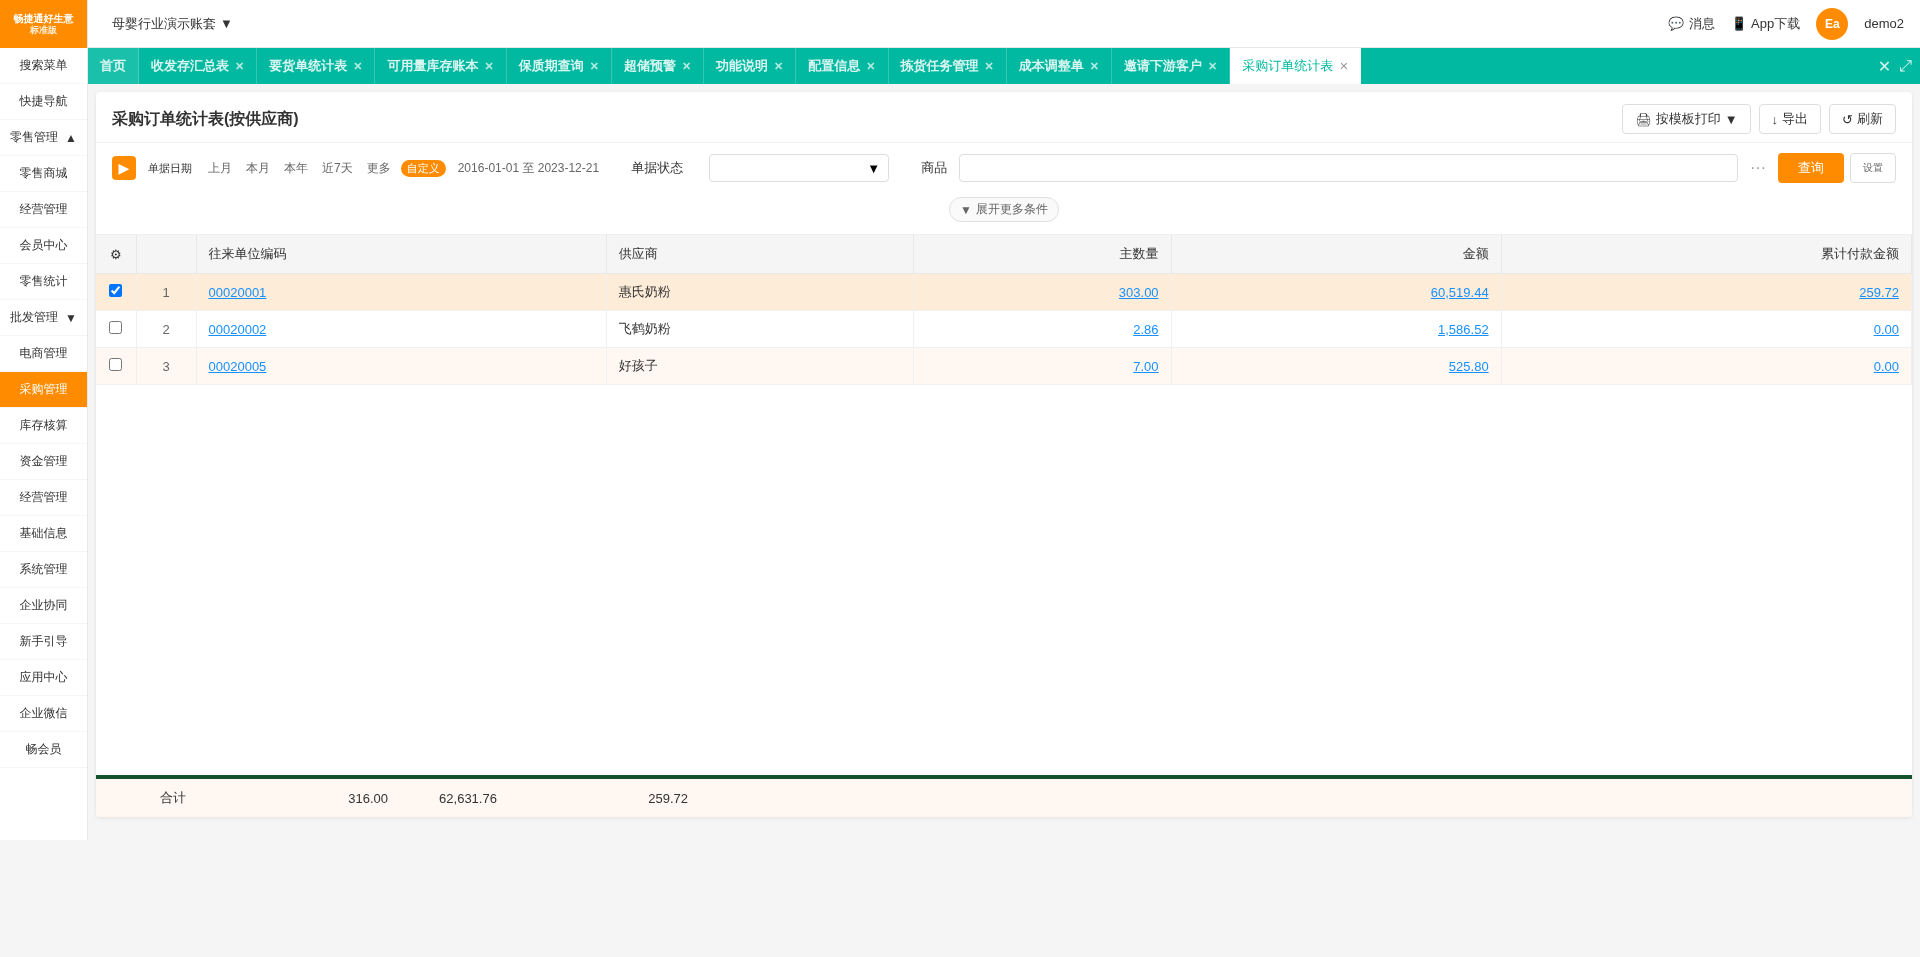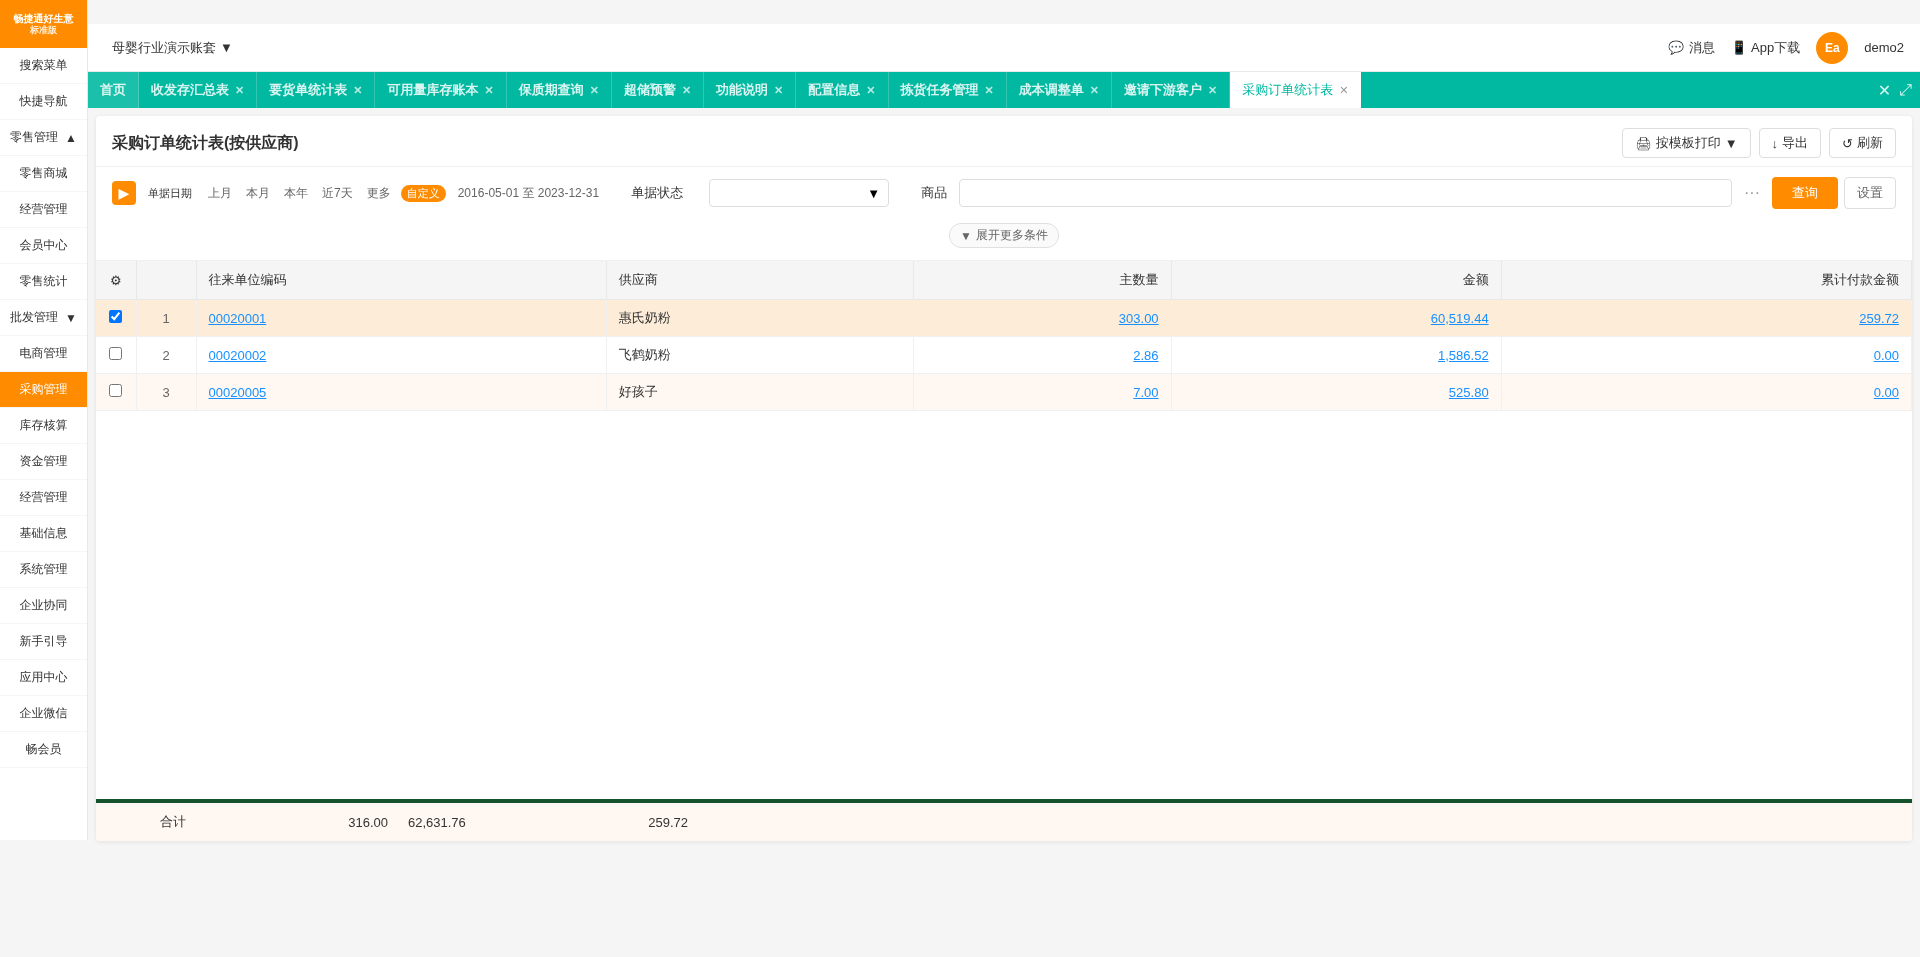--- a/index.html
+++ b/index.html
@@ -42,21 +42,20 @@
     }
     .sidebar-item.active { background: #ff8c00; color: #fff; }
 
     
     .main-wrapper {
       flex: 1;
       display: flex;
       flex-direction: column;
       height: 825px;
       overflow: hidden;
-      margin-top: 24px;
     }
 
     
     .topbar {
       height: 48px;
       background: #fff;
       display: flex;
       align-items: center;
       justify-content: space-between;
       padding: 0 16px;
@@ -230,21 +229,21 @@
       border-radius: 4px;
       font-size: 13px;
       cursor: pointer;
     }
     .btn-settings {
       padding: 6px 12px;
       background: #fff;
       color: #666;
       border: 1px solid #ddd;
       border-radius: 4px;
-      font-size: 13px;
+      font-size: 10px;
       cursor: pointer;
     }
 
     
     .filter-area {
       padding: 10px 16px;
       background: #fff;
       border-bottom: 1px solid #f0f0f0;
       flex-shrink: 0;
     }
@@ -599,21 +598,21 @@
           </button>
           <span class="filter-label">单据日期</span>
           <div class="filter-date-shortcuts">
             <span class="date-shortcut">上月</span>
             <span class="date-shortcut">本月</span>
             <span class="date-shortcut">本年</span>
             <span class="date-shortcut">近7天</span>
             <span class="date-shortcut">更多</span>
             <span class="date-custom-badge">自定义</span>
           </div>
-          <span class="date-range-text">2016-05-01 至 2023-12-31</span>
+          <span class="date-range-text">2016-01-01 至 2023-12-21</span>
 
           <div class="filter-select" style="margin-left:20px;">
             <span class="filter-select-label">单据状态</span>
             <div class="filter-select-box" style="margin-left:8px;">
               <span></span>
               <span>▼</span>
             </div>
           </div>
 
           <span class="filter-goods-label">商品</span>
@@ -687,20 +686,20 @@
               <td class="td-link td-right">525.80</td>
               <td class="td-link td-right">0.00</td>
             </tr>
           </tbody>
         </table>
       </div>
 
       <div class="table-footer">
         <span class="footer-cell footer-label">合计</span>
         <span class="footer-cell footer-val1" style="width:200px;text-align:right;padding-right:20px;">316.00</span>
-        <span class="footer-cell footer-val2" style="width:140px;text-align:left;padding-right:20px;">62,631.76</span>
+        <span class="footer-cell footer-val2" style="width:140px;text-align:center;padding-right:20px;">62,631.76</span>
         <span class="footer-cell footer-val4" style="width:140px;text-align:right;">259.72</span>
       </div>
 
     </div>
   </div>
 
 </div>
 
 </body></html>

